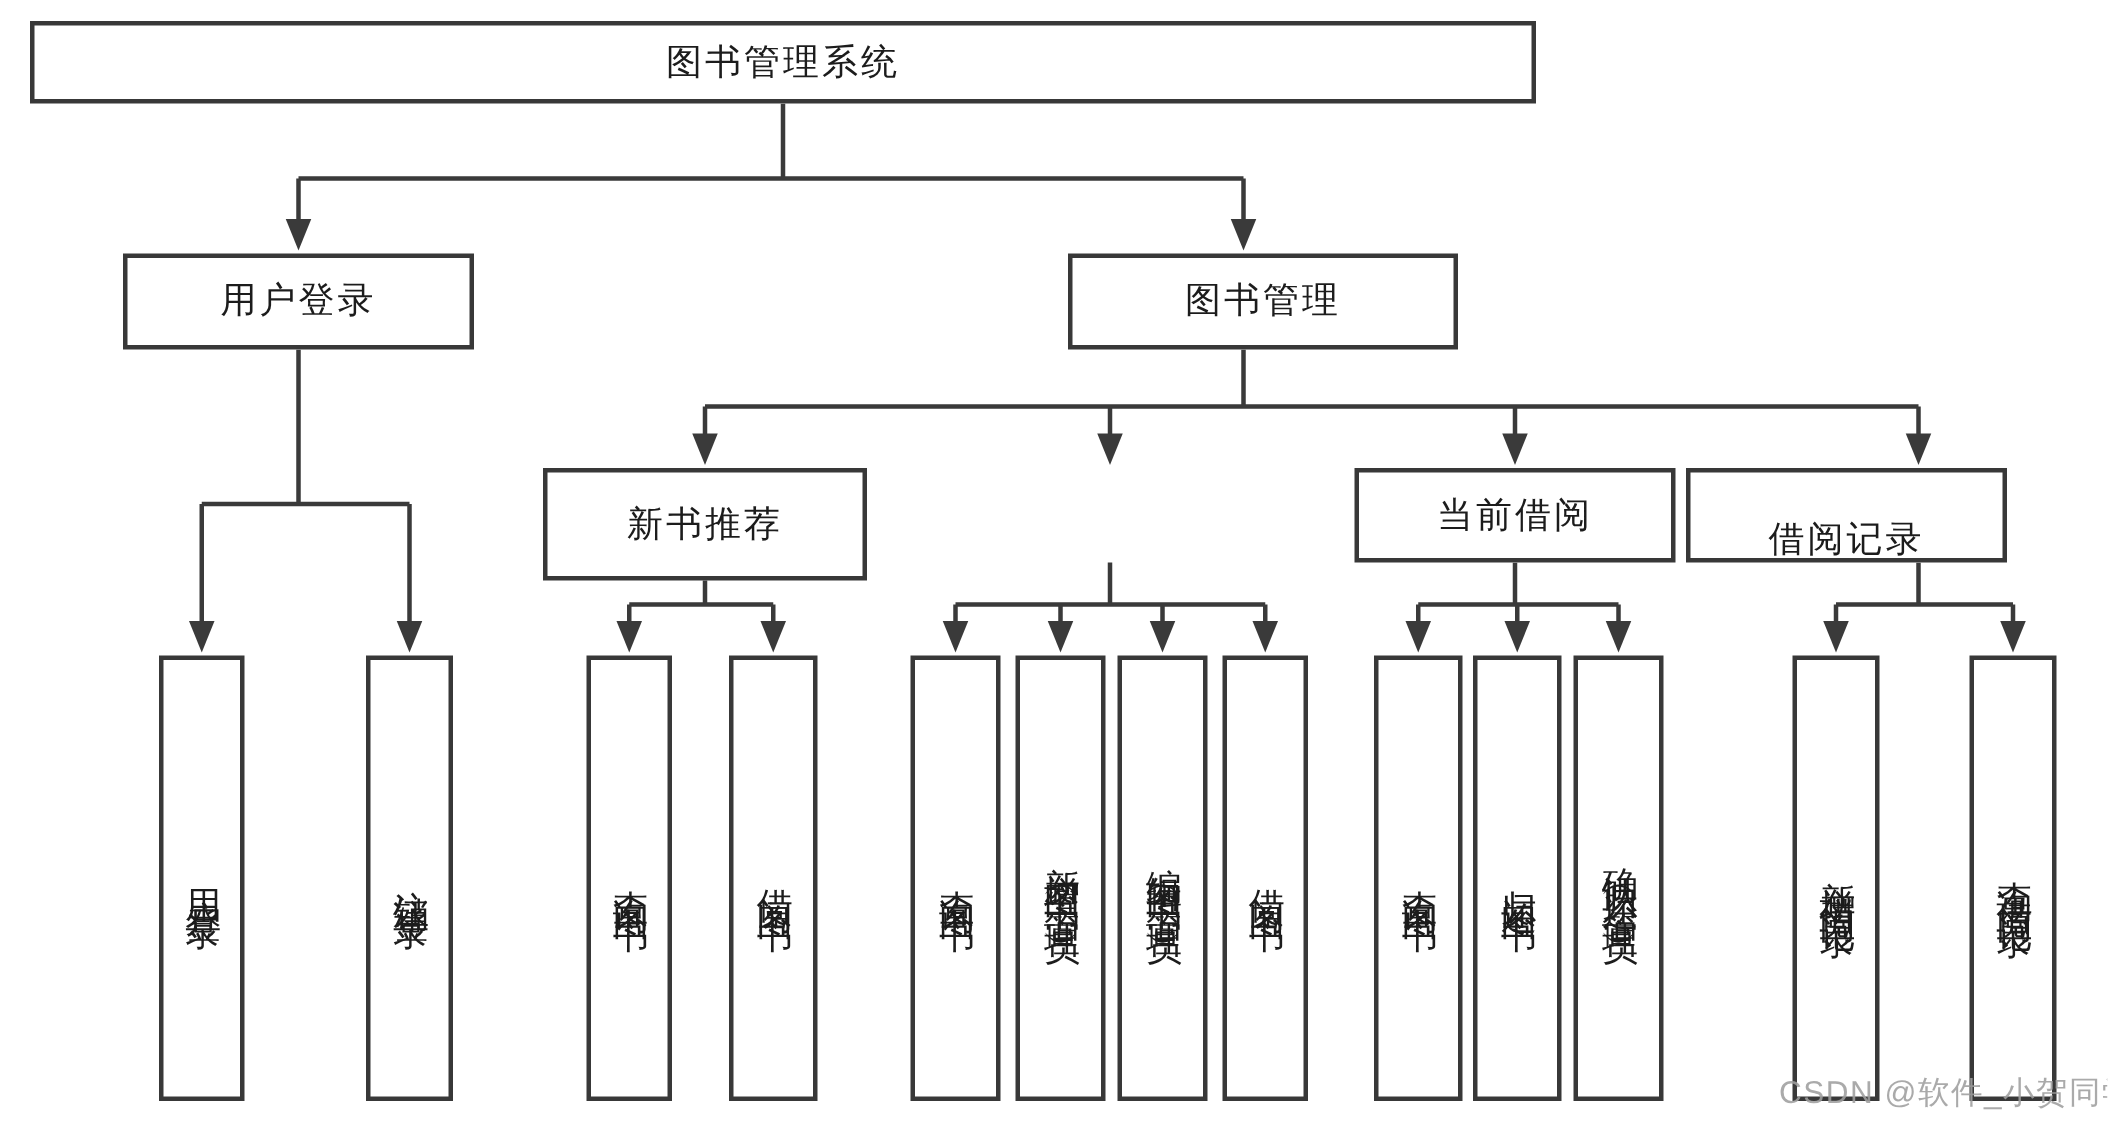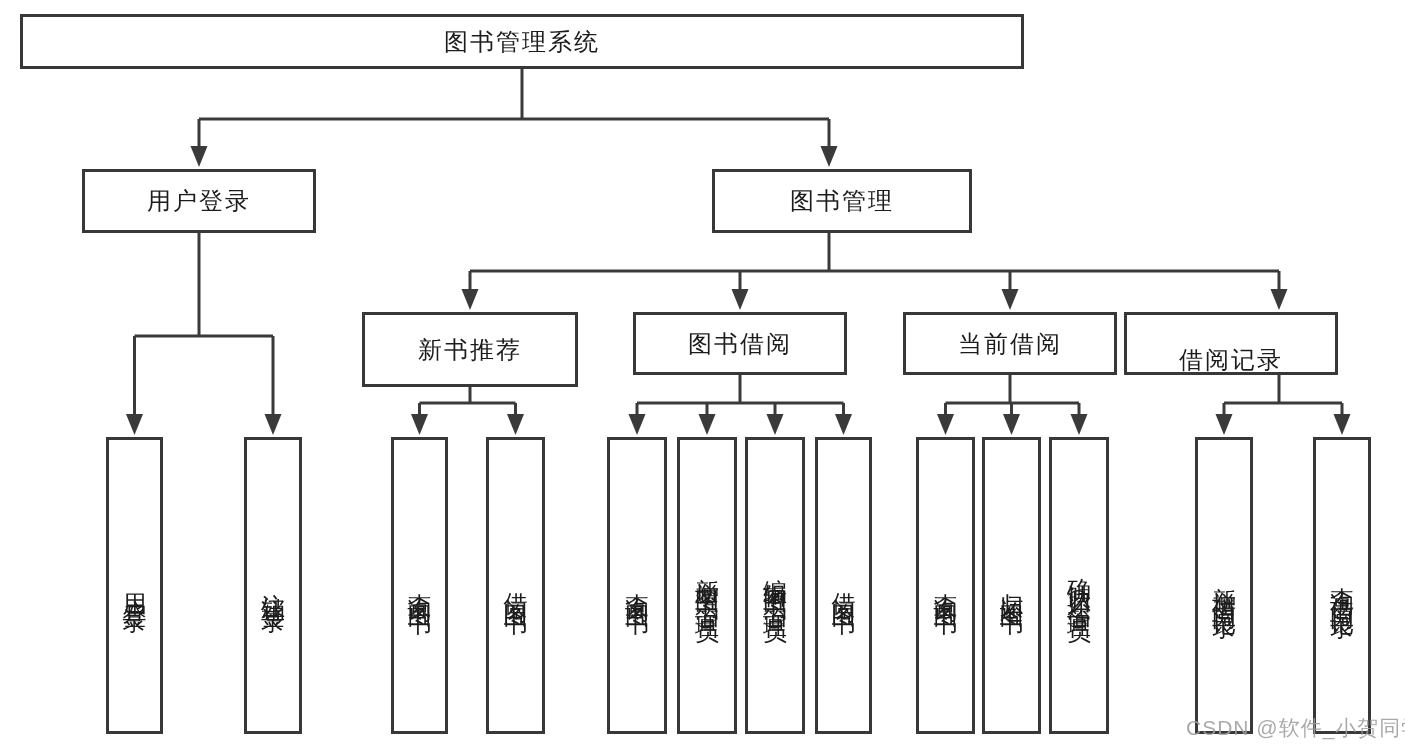--- a/index.html
+++ b/index.html
@@ -128,23 +128,20 @@
   <div class="box h n-login">
     <span>用户登录</span>
   </div>
   <div class="box h n-mgmt">
     <span>图书管理</span>
   </div>
 
   <div class="box h n-l3a">
     <span>新书推荐</span>
   </div>
-  <div class="box h n-l3b">
-    <span>图书借阅</span>
-  </div>
   <div class="box h n-l3c">
     <span>当前借阅</span>
   </div>
   <div class="box h n-l3d">
     <span>借阅记录</span>
   </div>
 
   <div class="box v leaf f1a">
     <span>用户登录</span>
   </div>

